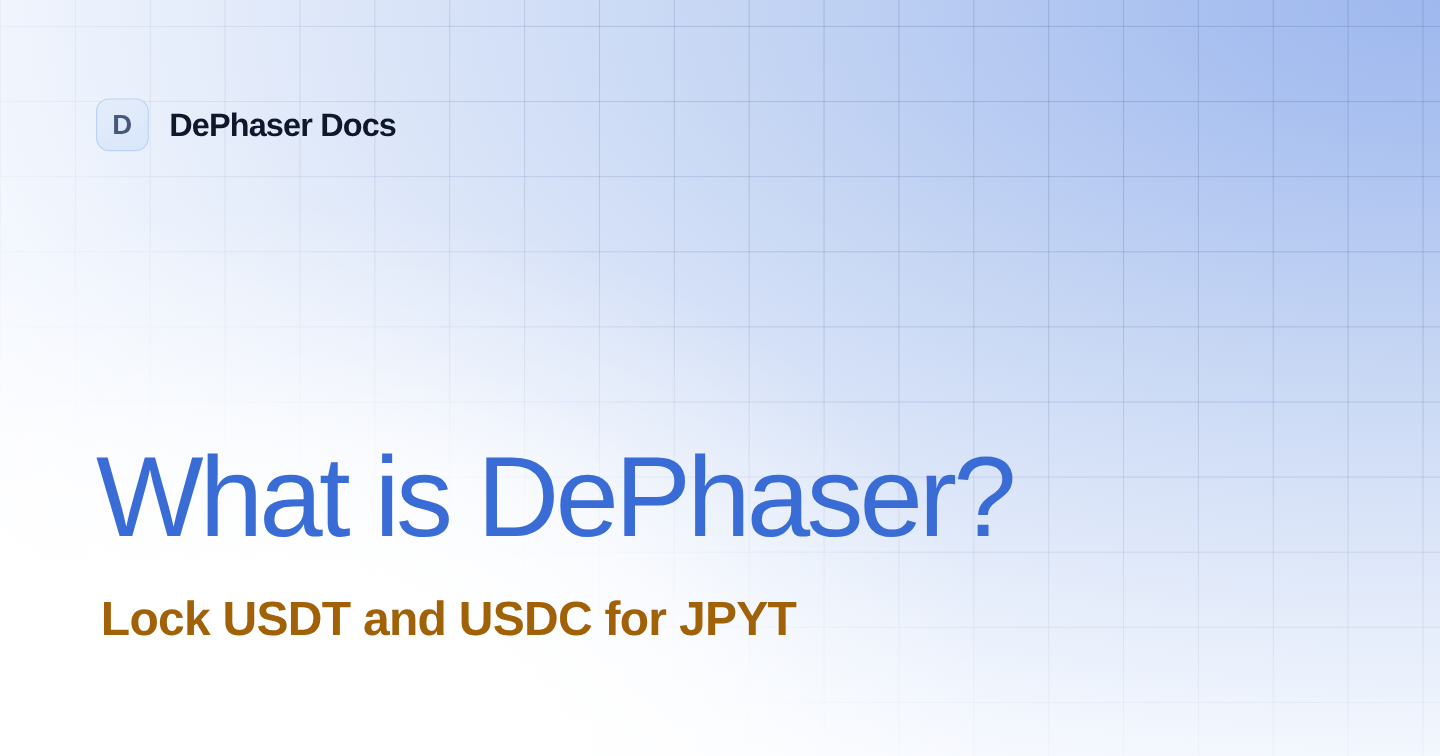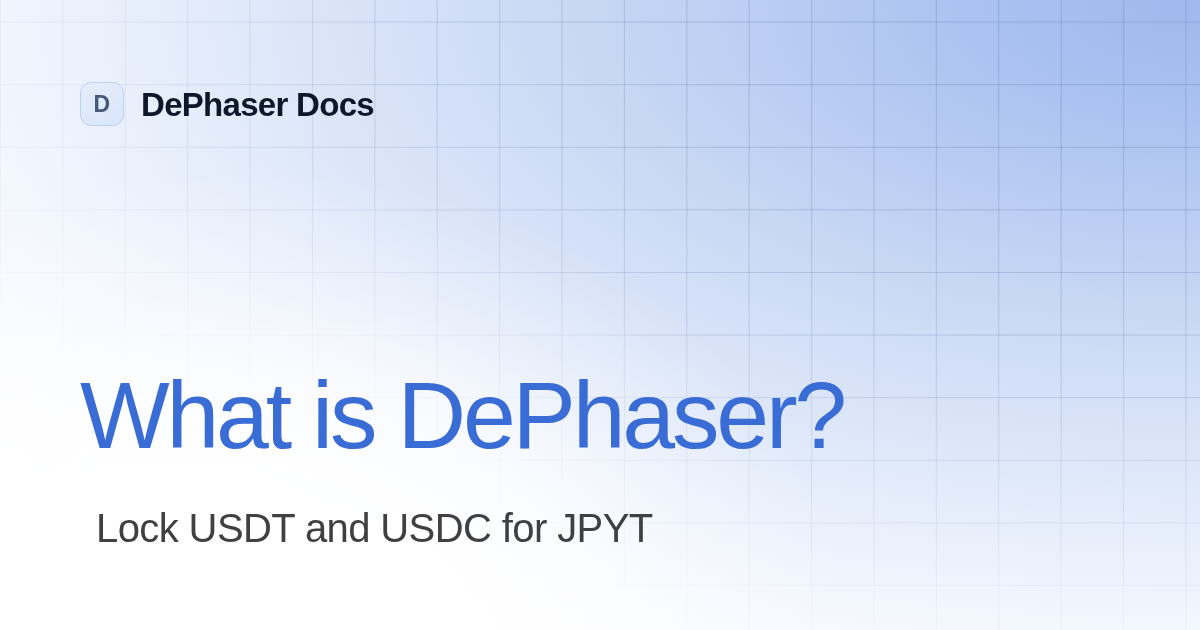--- a/index.html
+++ b/index.html
@@ -117,21 +117,21 @@
     align-items: center;
     justify-content: center;
     font-size: 23px;
     font-weight: bold;
     color: #47587a;
     line-height: 1;
     letter-spacing: 0.2px;
   }
 
   .brand-name {
-    font-size: 33px;
+    font-size: 27px;
     font-weight: bold;
     color: #0f172a;
     letter-spacing: -0.7px;
     line-height: 1;
     white-space: nowrap;
   }
 
   .headline-block {
     position: absolute;
     left: 80px;
@@ -142,25 +142,25 @@
     font-size: 95px;
     font-weight: normal;
     color: #3a6cd6;
     letter-spacing: -3.2px;
     line-height: 1.0;
     margin: 0;
     white-space: nowrap;
   }
 
   .subhead {
-    margin: 16px;
+    margin: 4px;
     padding-top: 26px;
     font-size: 40px;
-    font-weight: normal;
-    color: #404040;
+    font-weight: bold;
+    color: #a16207;
     letter-spacing: -0.6px;
     line-height: 1.15;
     white-space: nowrap;
   }
 </style>
 </head>
 <body>
 
 <div class="og-card">
 

